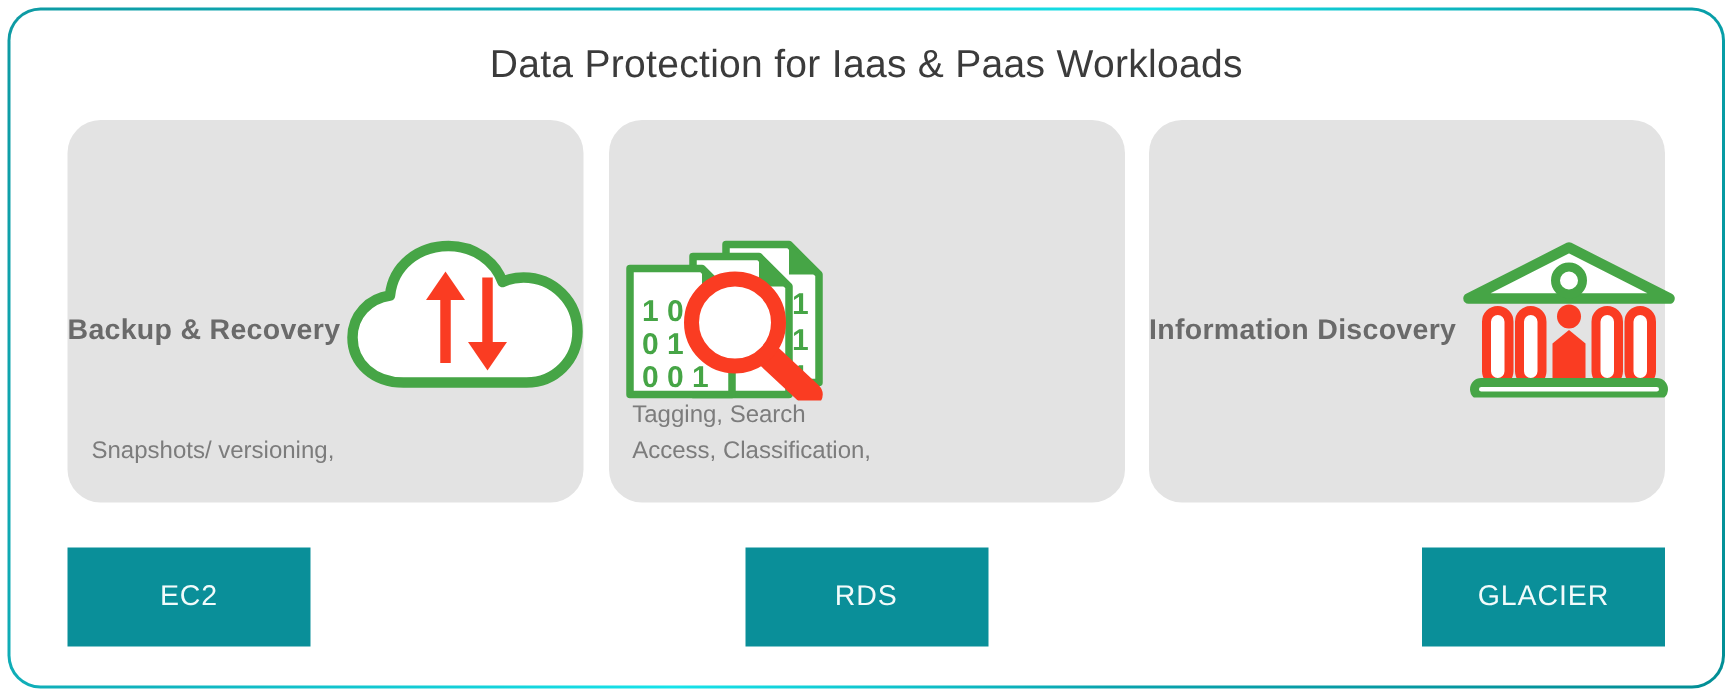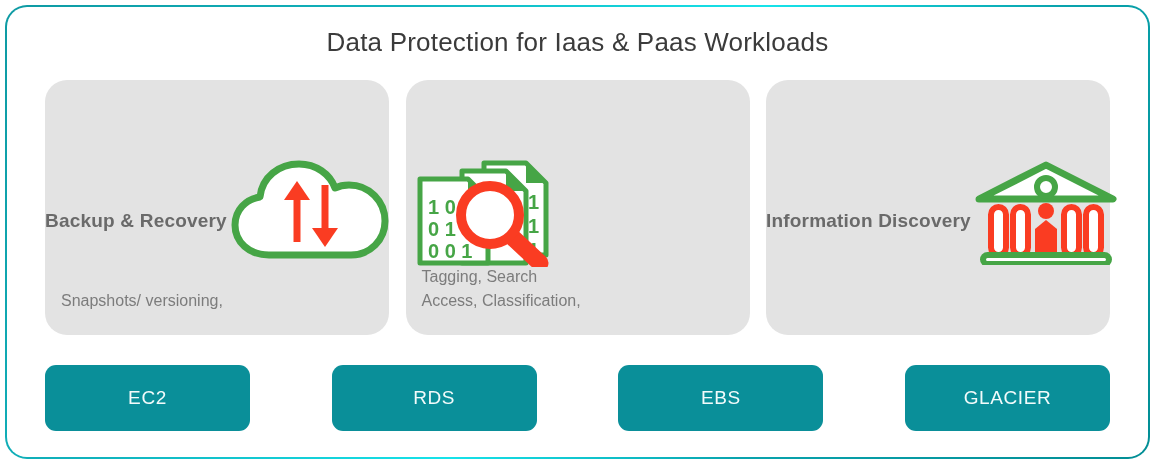--- a/index.html
+++ b/index.html
@@ -99,24 +99,24 @@
   #service-chips {
     position: absolute;
     left: 38px;
     bottom: 26px;
     width: 1065px;
     height: 66px;
     display: flex;
     justify-content: space-between;
   }
   .service-chip {
-    width: 205px;
+    width: 162px;
     height: 66px;
     background: #0a8f99;
-    border-radius: 11px;
+    border-radius: 0;
     display: flex;
     align-items: center;
     justify-content: center;
     color: #f2fbfb;
     font-size: 19px;
     letter-spacing: 0.6px;
     cursor: pointer;
     user-select: none;
   }
 </style>
@@ -211,21 +211,18 @@
     </div>
 
     <div id="service-chips">
       <div class="service-chip">
         <span>EC2</span>
       </div>
       <div class="service-chip">
         <span>RDS</span>
       </div>
       <div class="service-chip">
-        <span>EBS</span>
-      </div>
-      <div class="service-chip">
         <span>GLACIER</span>
       </div>
     </div>
 
   </div>
 </div>
 
 </body></html>

